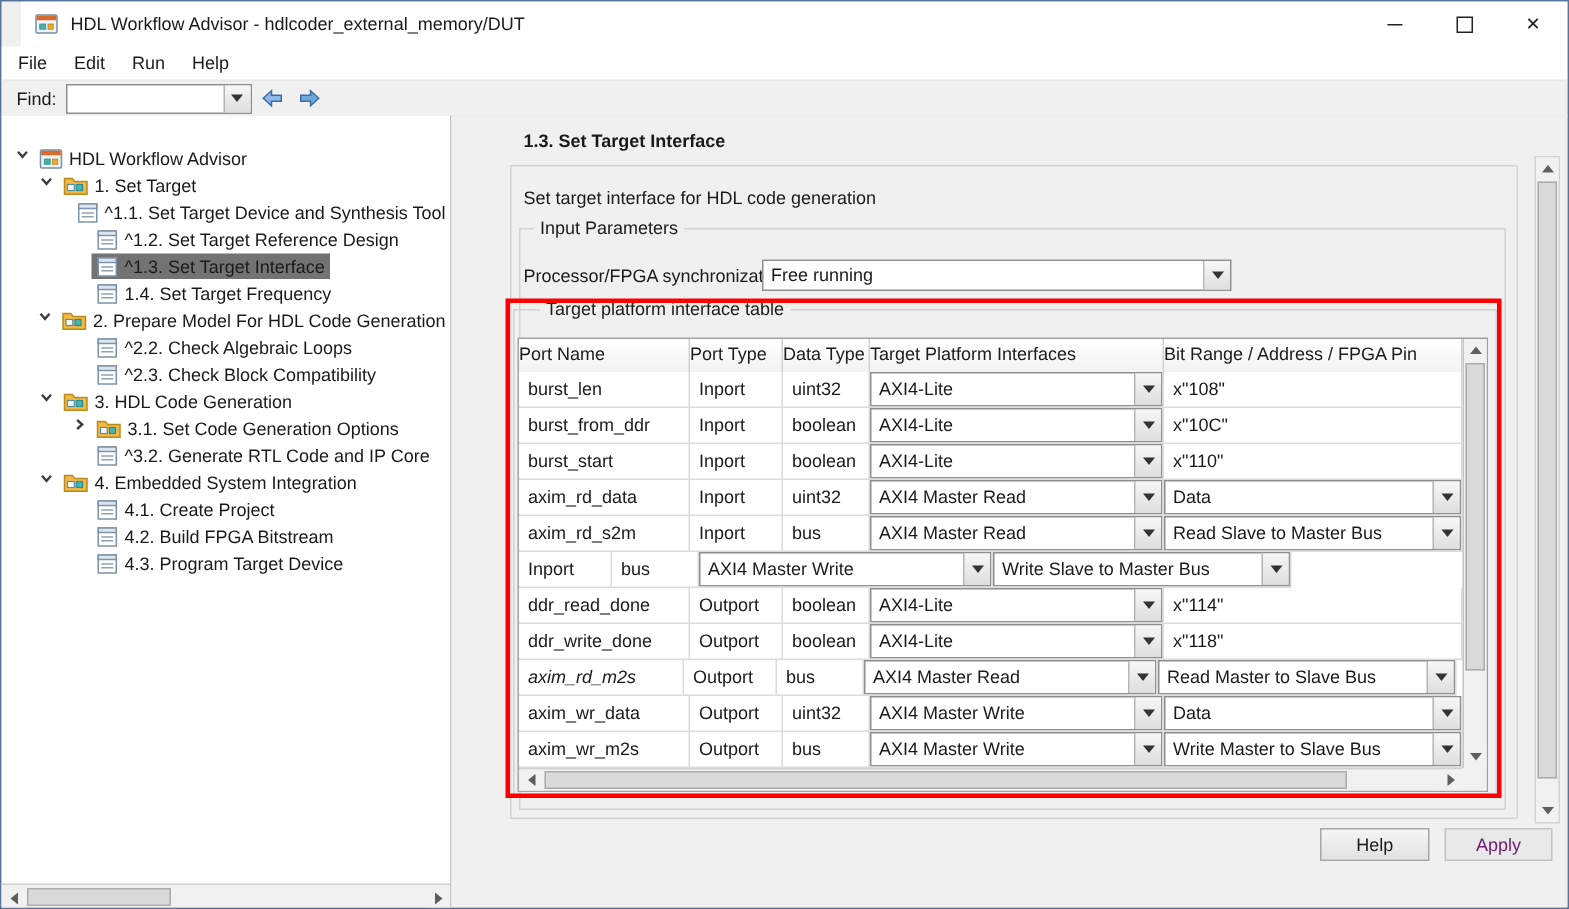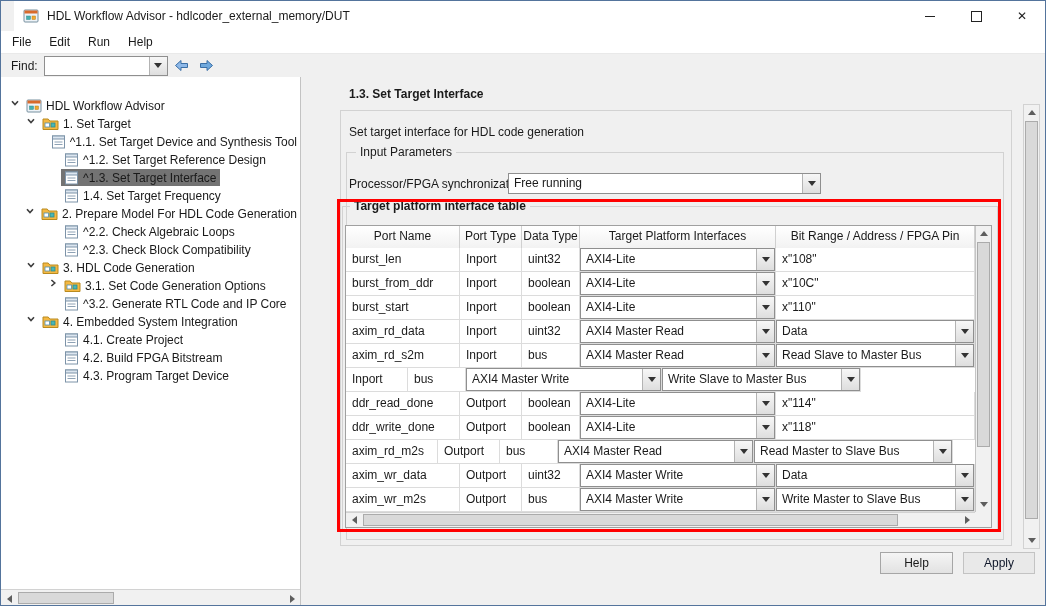--- a/index.html
+++ b/index.html
@@ -66,26 +66,26 @@
   .analysis-label{left:51px;top:26px;}
   .desc{position:absolute;left:48px;top:48px;}
   .input-border{left:45px;top:75px;width:656px;height:386px;}
   .input-label{left:55px;top:68px;}
   .sync-label{position:absolute;left:48px;top:100px;}
   .combo{background:#fff;border:1px solid #8f8f8f;display:flex;box-sizing:border-box;}
   .sync-combo{position:absolute;left:207px;top:96px;width:313px;height:21px;}
   .sync-combo .combo-text{flex:1;line-height:19px;padding-left:5px;}
   .red-box{position:absolute;left:36px;top:122px;width:664px;height:333px;border:3px solid #ff0000;box-sizing:border-box;z-index:6;pointer-events:none;}
   .tablegrp-border{left:41px;top:129px;width:654px;height:322px;}
-  .tablegrp-label{left:49px;top:122px;font-weight:bold;}
+  .tablegrp-label{left:59px;top:122px;}
 
   
   .ptable{position:absolute;left:44px;top:148px;width:647px;height:303px;border:1px solid #a0a0a0;box-sizing:border-box;background:#fff;}
   .thead{position:absolute;top:0;left:0;width:629px;height:22px;display:flex;}
-  .th{box-sizing:border-box;height:28px;line-height:21px;text-align:center;border-right:1px solid #d0d0d0;border-bottom:1px solid #a8a8a8;background:linear-gradient(#ffffff,#efefef);overflow:hidden;white-space:nowrap;}
+  .th{box-sizing:border-box;height:28px;line-height:21px;text-align:left;border-right:1px solid #d0d0d0;border-bottom:1px solid #a8a8a8;background:linear-gradient(#ffffff,#efefef);overflow:hidden;white-space:nowrap;}
   .tbody{position:absolute;top:22px;left:0;width:629px;}
   .tr{display:flex;height:24px;}
   .td{box-sizing:border-box;height:24px;line-height:23px;padding-left:6px;background:#fff;border-right:1px solid #dcdcdc;border-bottom:1px solid #dcdcdc;overflow:hidden;white-space:nowrap;}
   .combo-td{padding:0;}
   .cell-combo{height:100%;display:flex;align-items:stretch;border:1px solid #8f8f8f;box-sizing:border-box;background:#fff;}
   .cell-combo .combo-text{flex:1;line-height:21px;padding-left:5px;overflow:hidden;white-space:nowrap;}
   .cell-combo .combo-btn{width:17px;}
 
   .tbl-vsb{right:0;top:0;width:16px;height:286px;border-left:1px solid #c5c5c5;}
   .tbl-vsb .sb-u{top:0;left:0;width:15px;height:15px;}
@@ -98,21 +98,21 @@
   .tbl-corner{position:absolute;right:0;top:286px;width:16px;height:15px;background:#f1f1f1;}
 
   .main-vsb{right:5px;top:27px;width:17px;height:445px;border:1px solid #d2d2d2;}
   .main-vsb .sb-u{top:0;left:0;right:0;height:15px;}
   .main-vsb .sb-d{bottom:0;left:0;right:0;height:15px;}
   .main-vsb .sb-thumb{left:1px;right:1px;top:16px;height:398px;}
 
   
   .pbtn{position:absolute;top:475px;height:22px;border:1px solid #a6a6a6;background:linear-gradient(#f5f5f5,#e2e2e2);font-family:"Liberation Sans",sans-serif;font-size:12px;color:#1a1a1a;}
   .help-btn{right:92px;width:73px;}
-  .apply-btn{right:10px;width:72px;color:#0f172a;border-color:#c3c3c3;background:#e9e9e9;}
+  .apply-btn{right:10px;width:72px;color:#701a75;border-color:#c3c3c3;background:#e9e9e9;}
 </style>
 </head>
 <body>
 
 <div class="window">
 
   <div class="titlebar">
     <span class="app-icon">
       <svg width="16" height="16" viewBox="0 0 16 16">
           <rect x="1" y="2" width="14" height="12" rx="1" fill="#eef3f8" stroke="#76909f"></rect>
@@ -578,21 +578,21 @@
                 <div class="cell-combo">
                   <span class="combo-text">AXI4-Lite</span>
                   <span class="combo-btn">
                     <span class="tri"></span>
                   </span>
                 </div>
               </div>
               <div class="td" style="width: 199px;">x"118"</div>
             </div>
             <div class="tr">
-              <div class="td" style="width: 92px;">axim_rd_m2s</div>
+              <div class="td" style="width: 110px; font-style: italic;">axim_rd_m2s</div>
               <div class="td" style="width: 62px;">Outport</div>
               <div class="td" style="width: 58px;">bus</div>
               <div class="td combo-td" style="width: 196px;">
                 <div class="cell-combo">
                   <span class="combo-text">AXI4 Master Read</span>
                   <span class="combo-btn">
                     <span class="tri"></span>
                   </span>
                 </div>
               </div>

